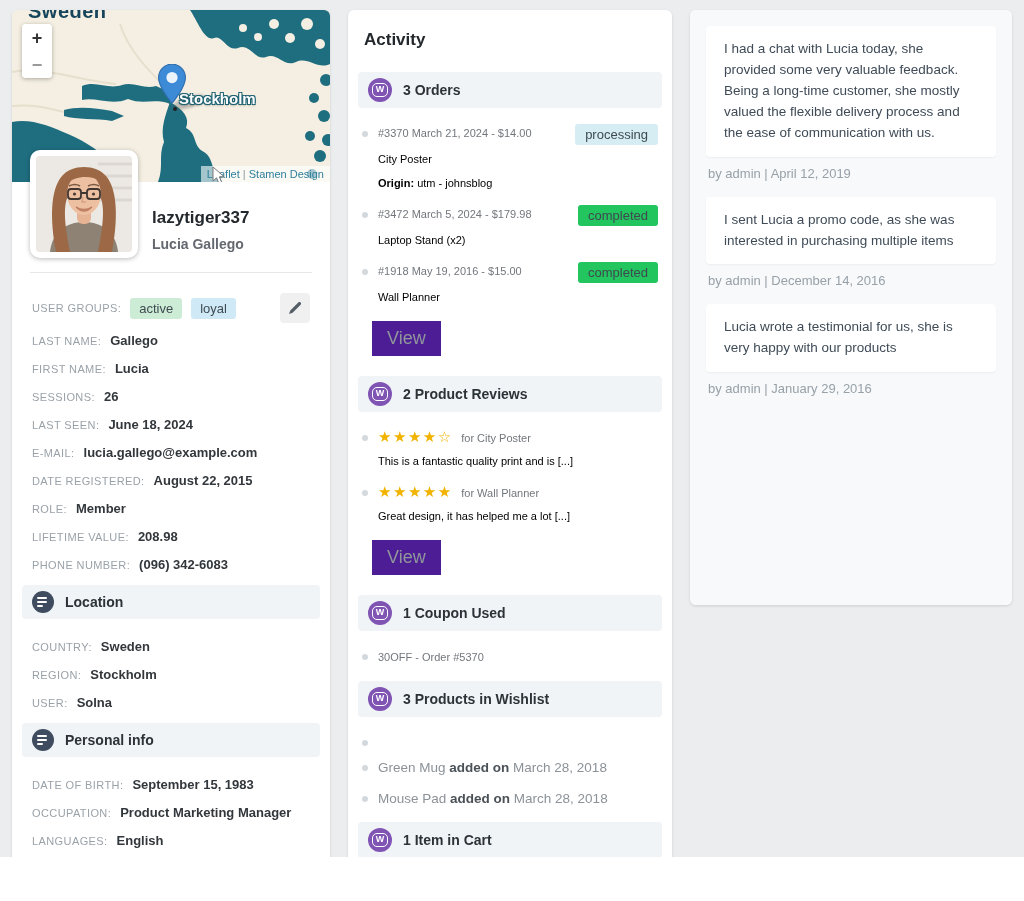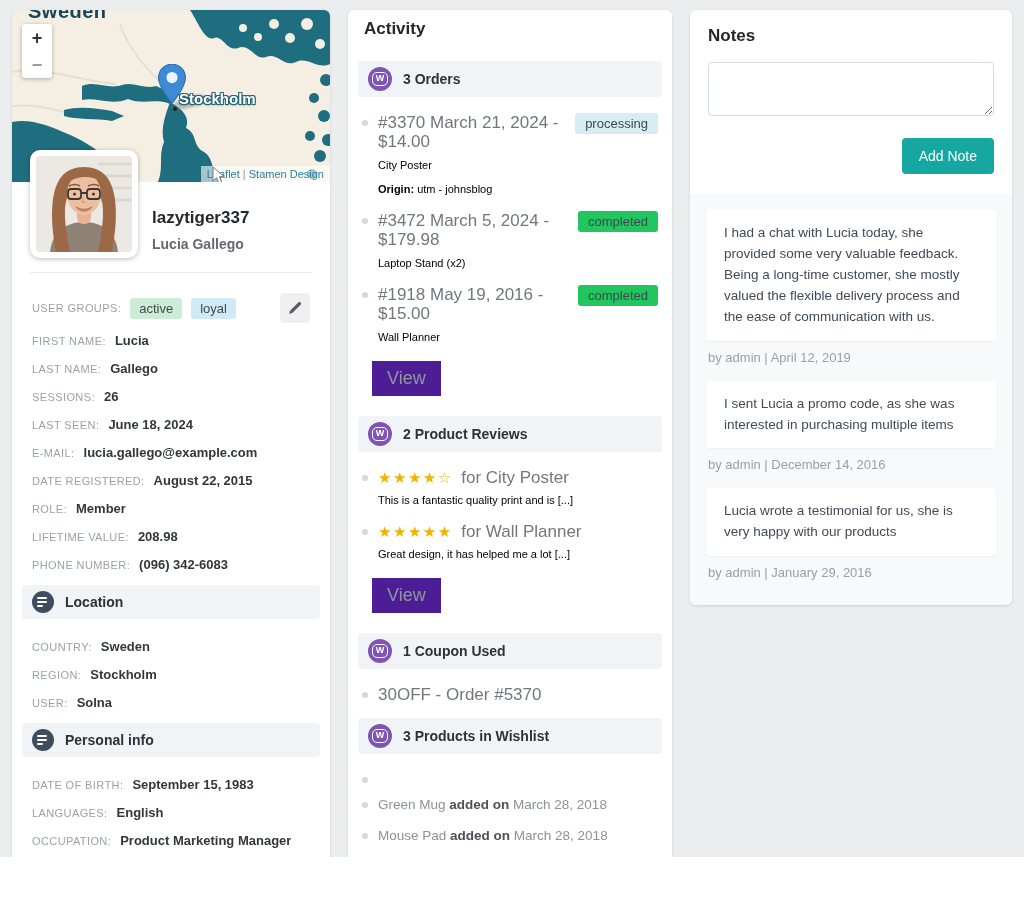--- a/index.html
+++ b/index.html
@@ -52,27 +52,27 @@
   .left-card .strip{margin-bottom:20px;}
   .slate-icon{width:22px;height:22px;border-radius:50%;background:#3f4c5f;display:flex;flex-direction:column;
     align-items:flex-start;justify-content:center;gap:2px;padding-left:5px;box-sizing:border-box;flex:none;}
   .slate-icon i{display:block;height:2px;background:#fff;border-radius:1px;}
   .woo-icon{width:24px;height:24px;border-radius:50%;background:#7f54b3;display:flex;align-items:center;
     justify-content:center;flex:none;}
   .woo-icon span{border:1.5px solid #fff;border-radius:5px;color:#fff;font-size:9px;font-weight:bold;
     padding:1px 3px;line-height:1.1;}
 
   
-  .mid-card{padding-top:5px;box-sizing:border-box;}
+  .mid-card{padding-top:16px;box-sizing:border-box;}
   .panel-title{font-size:17px;font-weight:bold;color:#23282d;margin:4px 16px 22px;}
   .item{display:flex;gap:10px;padding:0 14px;margin-bottom:12px;}
   .bullet{width:6px;height:6px;border-radius:50%;background:#d4d9dd;margin-top:7px;flex:none;}
   .item-body{flex:1;min-width:0;}
   .order-line1{display:flex;align-items:flex-start;}
-  .muted{color:#72777d;font-size:17px;line-height:19px;}
+  .muted{color:#72777d;font-size:11px;line-height:19px;}
   .dark{color:#000000;font-size:11px;line-height:19px;}
   .order-product{margin-top:5px;}
   .order-origin{margin-top:5px;}
   .order-origin b{font-weight:bold;}
   .status-badge{margin-left:auto;font-size:13px;padding:3px 10px;border-radius:3px;color:#3e4a50;flex:none;}
   .badge-processing{background:#d6edf3;}
   .badge-completed{background:#22c55e;}
   .view-btn{margin:2px 0 20px 24px;background:#4c1d95;color:#90969c;border:none;border-radius:0;
     padding:7px 15px;font-size:18px;cursor:pointer;}
   .stars{color:#f1b300;font-size:15px;letter-spacing:1.5px;margin-right:4px;}
@@ -187,26 +187,26 @@
       <span class="tag tag-active">active</span>
       <span class="tag tag-loyal">loyal</span>
       <button class="edit-btn">
         <svg width="14" height="14" viewBox="0 0 14 14">
           <path d="M1 13 L2.3 9.4 L10.3 1.4 C10.9 0.8 12 0.8 12.6 1.4 C13.2 2 13.2 3.1 12.6 3.7 L4.6 11.7 Z" fill="#555d66"></path>
         </svg>
       </button>
     </div>
 
     <div class="frow">
+      <span class="flabel">LAST NAME:</span>
+      <span class="fvalue">Gallego</span>
+    </div>
+    <div class="frow">
       <span class="flabel">FIRST NAME:</span>
       <span class="fvalue">Lucia</span>
-    </div>
-    <div class="frow">
-      <span class="flabel">LAST NAME:</span>
-      <span class="fvalue">Gallego</span>
     </div>
     <div class="frow">
       <span class="flabel">SESSIONS:</span>
       <span class="fvalue">26</span>
     </div>
     <div class="frow">
       <span class="flabel">LAST SEEN:</span>
       <span class="fvalue">June 18, 2024</span>
     </div>
     <div class="frow">
@@ -257,26 +257,26 @@
           <i style="width:10px"></i>
           <i style="width:6px"></i>
       </span>
       <span>Personal info</span>
     </div>
     <div class="frow">
       <span class="flabel">DATE OF BIRTH:</span>
       <span class="fvalue">September 15, 1983</span>
     </div>
     <div class="frow">
+      <span class="flabel">OCCUPATION:</span>
+      <span class="fvalue">Product Marketing Manager</span>
+    </div>
+    <div class="frow">
       <span class="flabel">LANGUAGES:</span>
       <span class="fvalue">English</span>
-    </div>
-    <div class="frow">
-      <span class="flabel">OCCUPATION:</span>
-      <span class="fvalue">Product Marketing Manager</span>
     </div>
   </section>
 
   <section class="card mid-card">
     <h2 class="panel-title">Activity</h2>
 
     <div class="strip">
       <span class="woo-icon">
           <span>W</span>
         </span>
@@ -385,27 +385,20 @@
     <div class="strip">
       <span class="woo-icon">
           <span>W</span>
         </span>
       <span>1 Item in Cart</span>
     </div>
     
   </section>
 
   <section class="card right-card">
-    <div class="notes-top">
-      <h2 class="panel-title" style="margin:0;">Notes</h2>
-      <textarea class="note-input" style=""></textarea>
-      <div class="btn-row">
-        <button class="add-note-btn">Add Note</button>
-      </div>
-    </div>
     <div class="notes-list">
       <div class="note-card">I had a chat with Lucia today, she provided some very valuable feedback. Being a long-time customer, she mostly valued the flexible delivery process and the ease of communication with us.</div>
       <div class="note-meta">by admin | April 12, 2019</div>
       <div class="note-card">I sent Lucia a promo code, as she was interested in purchasing multiple items</div>
       <div class="note-meta">by admin | December 14, 2016</div>
       <div class="note-card">Lucia wrote a testimonial for us, she is very happy with our products</div>
       <div class="note-meta">by admin | January 29, 2016</div>
     </div>
   </section>
 

